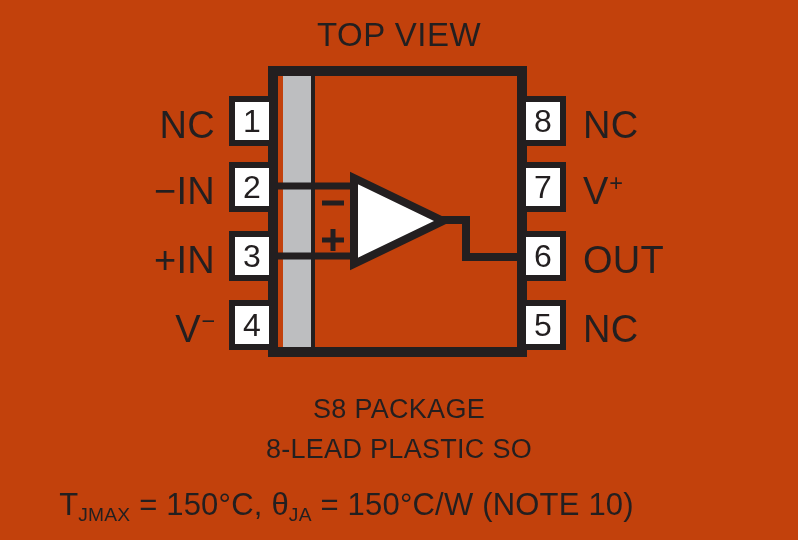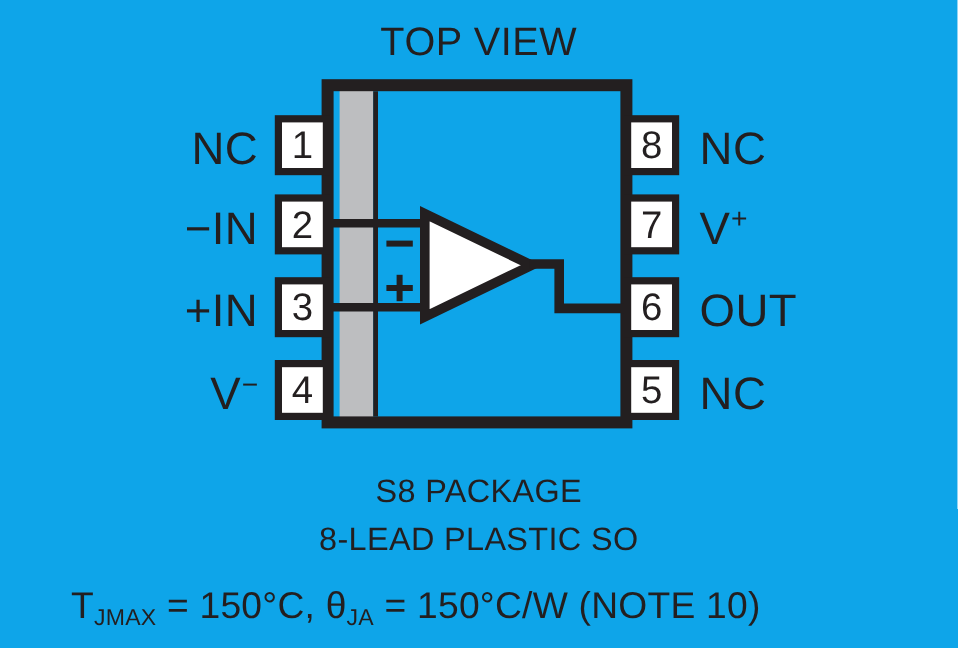--- a/index.html
+++ b/index.html
@@ -4,21 +4,21 @@
 <style>
   html, body {
     margin: 0;
     padding: 0;
     background: #ffffff;
   }
   #root {
     position: relative;
     width: 798px;
     height: 540px;
-    background: #0ea5e9;
+    background: #c2410c;
     font-family: "Liberation Sans", sans-serif;
     color: #231f20;
     overflow: hidden;
   }
   .txt {
     position: absolute;
     white-space: nowrap;
     color: #231f20;
     line-height: 1;
   }

